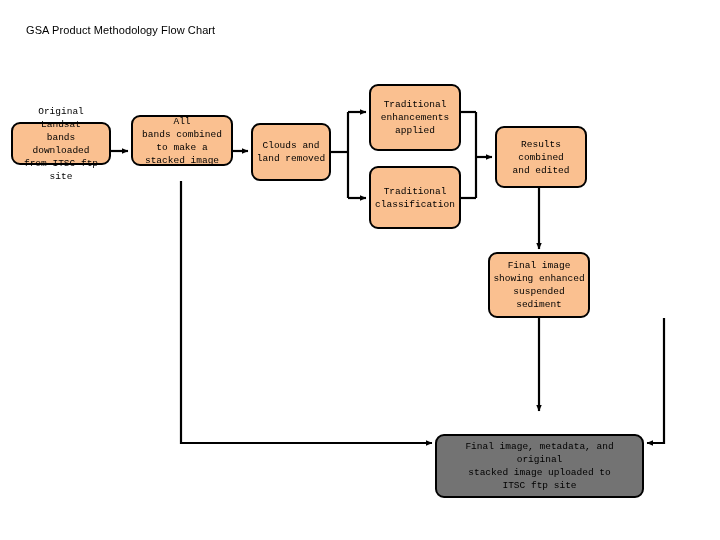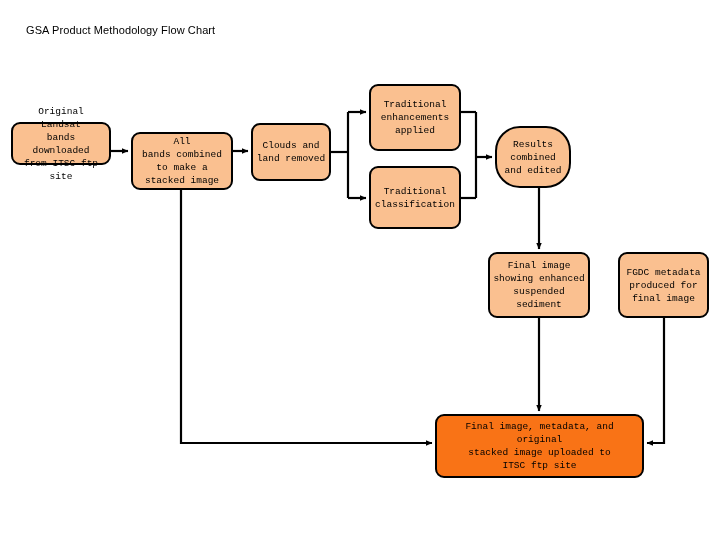--- a/index.html
+++ b/index.html
@@ -48,25 +48,25 @@
     font-family: Liberation Mono, monospace;
     padding: 14px 3px;
   }
   .node span {
     display: block;
     width: 100%;
     white-space: pre-line;
   }
   
   #node-original   { left: 11px;  top: 122px; width: 100px; height: 43px; }
-  #node-stacked    { left: 131px; top: 132px; width: 102px; height: 58px; }
+  #node-stacked    { left: 131px; top: 115px; width: 102px; height: 51px; }
   #node-clouds     { left: 251px; top: 123px; width: 80px;  height: 58px; justify-content: flex-end; }
   #node-traditional{ left: 369px; top: 84px;  width: 92px;  height: 67px; }
   #node-supervised { left: 369px; top: 166px; width: 92px;  height: 63px; }
-  #node-results    { left: 495px; top: 126px; width: 76px;  height: 62px; border-radius: 25px; }
+  #node-results    { left: 495px; top: 126px; width: 92px;  height: 62px; }
   #node-final-image{ left: 488px; top: 252px; width: 102px; height: 66px; }
   #node-fgdc       { left: 618px; top: 252px; width: 91px;  height: 66px; }
   #node-upload     { left: 435px; top: 414px; width: 209px; height: 64px; }
   .svg-layer {
     position: absolute;
     left: 0;
     top: 0;
     width: 720px;
     height: 540px;
     pointer-events: none;
@@ -151,25 +151,20 @@
 and edited</span>
   </div>
 
   <div class="node" id="node-final-image" style="background: rgb(250, 192, 144); border-color: rgb(0, 0, 0); color: rgb(0, 0, 0);">
     <span>Final image
 showing enhanced
 suspended
 sediment</span>
   </div>
 
-  <div class="node" id="node-fgdc" style="background: rgb(250, 192, 144); border-color: rgb(0, 0, 0); color: rgb(0, 0, 0);">
-    <span>FGDC metadata
-produced for
-final image</span>
-  </div>
 
-  <div class="node" id="node-upload" style="background: #f97316; border-color: rgb(0, 0, 0); color: rgb(0, 0, 0);">
+  <div class="node" id="node-upload" style="background: #737373; border-color: rgb(0, 0, 0); color: rgb(0, 0, 0); margin-top: 20px;">
     <span>Final image, metadata, and original
 stacked image uploaded to
 ITSC ftp site</span>
   </div>
 
 </div>
 
 </body></html>

